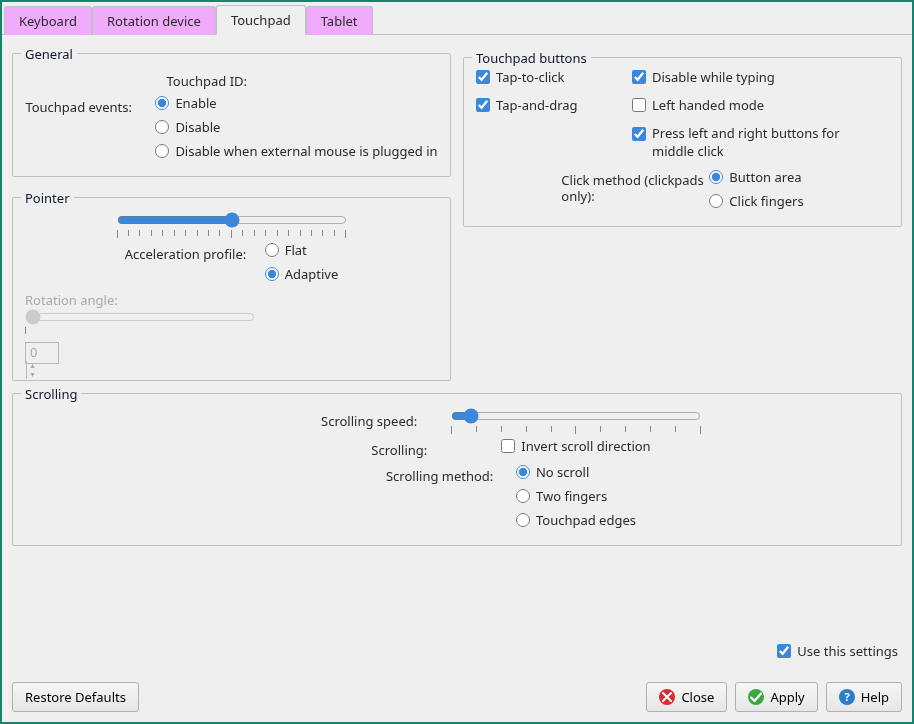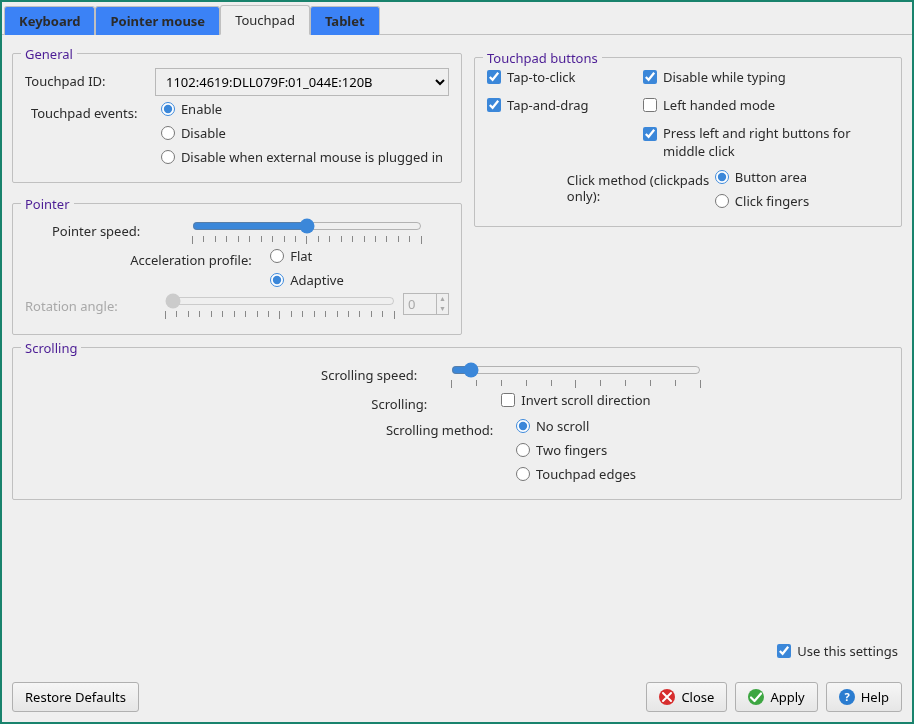--- a/index.html
+++ b/index.html
@@ -26,21 +26,21 @@
     border-top-left-radius: 3px; border-top-right-radius: 3px;
     position: relative;
     top: 1px;
     cursor: pointer;
   }
   .tab.active {
     background: #efefef;
     z-index: 3;
     border-bottom: 1px solid #efefef;
   }
-  .tab:not(.active) { background: #3b82f6; font-weight: bold; }
+  .tab:not(.active) { background: #f0abfc; }
   .tab-border {
     border-top: 1px solid #c0c0c0;
   }
   .tabcontent {
     flex: 1;
     padding: 10px 10px 6px 10px;
     display: flex;
     flex-direction: column;
     gap: 8px;
     overflow: hidden;
@@ -52,21 +52,21 @@
     border-radius: 2px;
     padding: 10px 12px 12px 12px;
     position: relative;
   }
   .groupbox .gb-title {
     position: absolute;
     top: -9px;
     left: 8px;
     background: #efefef;
     padding: 0 4px;
-    color: #4c1d95;
+    color: #0f172a;
   }
 
   
   .two-col { display: flex; gap: 12px; }
   .two-col > .col { flex: 1; }
   .form-row { display: flex; align-items: flex-start; margin: 4px 0; justify-content: center; }
   .form-row > .lbl { width: 130px; padding-top: 4px; }
   .form-row > .lbl.short { width: 128px; }
   .opts { display: flex; flex-direction: column; gap: 6px; }
 
@@ -98,21 +98,21 @@
   .ticks span { width:1px; height:6px; background:#888; display:block; }
   .ticks span.major { height:8px; }
 
   .spin {
     display: inline-flex; border: 1px solid #b8b8b8; height: 22px;
   }
   .spin input { border: none; width: 32px; font: inherit; padding: 0 4px; background: #efefef; color:#999; }
   .spin .steps { width:12px; display:flex; flex-direction:column; }
   .spin .steps div { flex:1; border-left:1px solid #b8b8b8; font-size:7px; text-align:center; line-height:9px; color:#777;}
 
-  .disabled, .disabled * { color: #a9a9a9 !important; }
+  .disabled, .disabled * { color: #a9a9a9 !important; flex-direction: column; }
 
   
   .checks-two-col { display: grid; grid-template-columns: 150px 1fr; row-gap: 10px; column-gap: 6px; }
   .tp-buttons .form-row > .lbl { width: 148px; }
 
   
   .scroll-form { margin-left: 230px; width: 480px; }
   .scroll-form .form-row > .lbl { width: 130px; }
 
   .use-settings { align-self: flex-end; margin: 8px 4px 8px 0; }
@@ -136,40 +136,37 @@
   .ico-close { background: #d72e2e; }
   .ico-apply { background: #3da642; }
   .ico-help  { background: #2a7cd0; }
   .ico svg { width:16px; height:16px; display:block; }
 </style>
 </head>
 <body>
 
 <div class="tabbar">
   <div class="tab">Keyboard</div>
-  <div class="tab">Pointer mouse</div>
+  <div class="tab">Rotation device</div>
   <div class="tab active">Touchpad</div>
   <div class="tab">Tablet</div>
 </div>
 <div class="tab-border"></div>
 
 <div class="tabcontent">
 
   <div class="two-col">
 
     <div class="col" style="display:flex; flex-direction:column; gap:20px;">
 
       <div class="groupbox" style="margin-top:8px;">
         <span class="gb-title">General</span>
 
         <div class="form-row">
           <div class="lbl">Touchpad ID:</div>
-          <select class="combo">
-            <option>1102:4619:DLL079F:01_044E:120B</option>
-          </select>
         </div>
 
         <div class="form-row">
           <div class="lbl">Touchpad events:</div>
           <div class="opts">
             <label class="radio">
               <input type="radio" name="events" checked="" style="">
               <span>Enable</span>
             </label>
             <label class="radio">
@@ -181,21 +178,20 @@
               <span>Disable when external mouse is plugged in</span>
             </label>
           </div>
         </div>
       </div>
 
       <div class="groupbox">
         <span class="gb-title">Pointer</span>
 
         <div class="form-row">
-          <div class="lbl short" style="width:140px">Pointer speed:</div>
           <div>
             <input type="range" min="0" max="100" value="50" style="">
             <div class="ticks">
               <span class="major"></span>
                 <span></span>
                 <span></span>
                 <span></span>
                 <span></span>
               <span></span>
                 <span></span>

